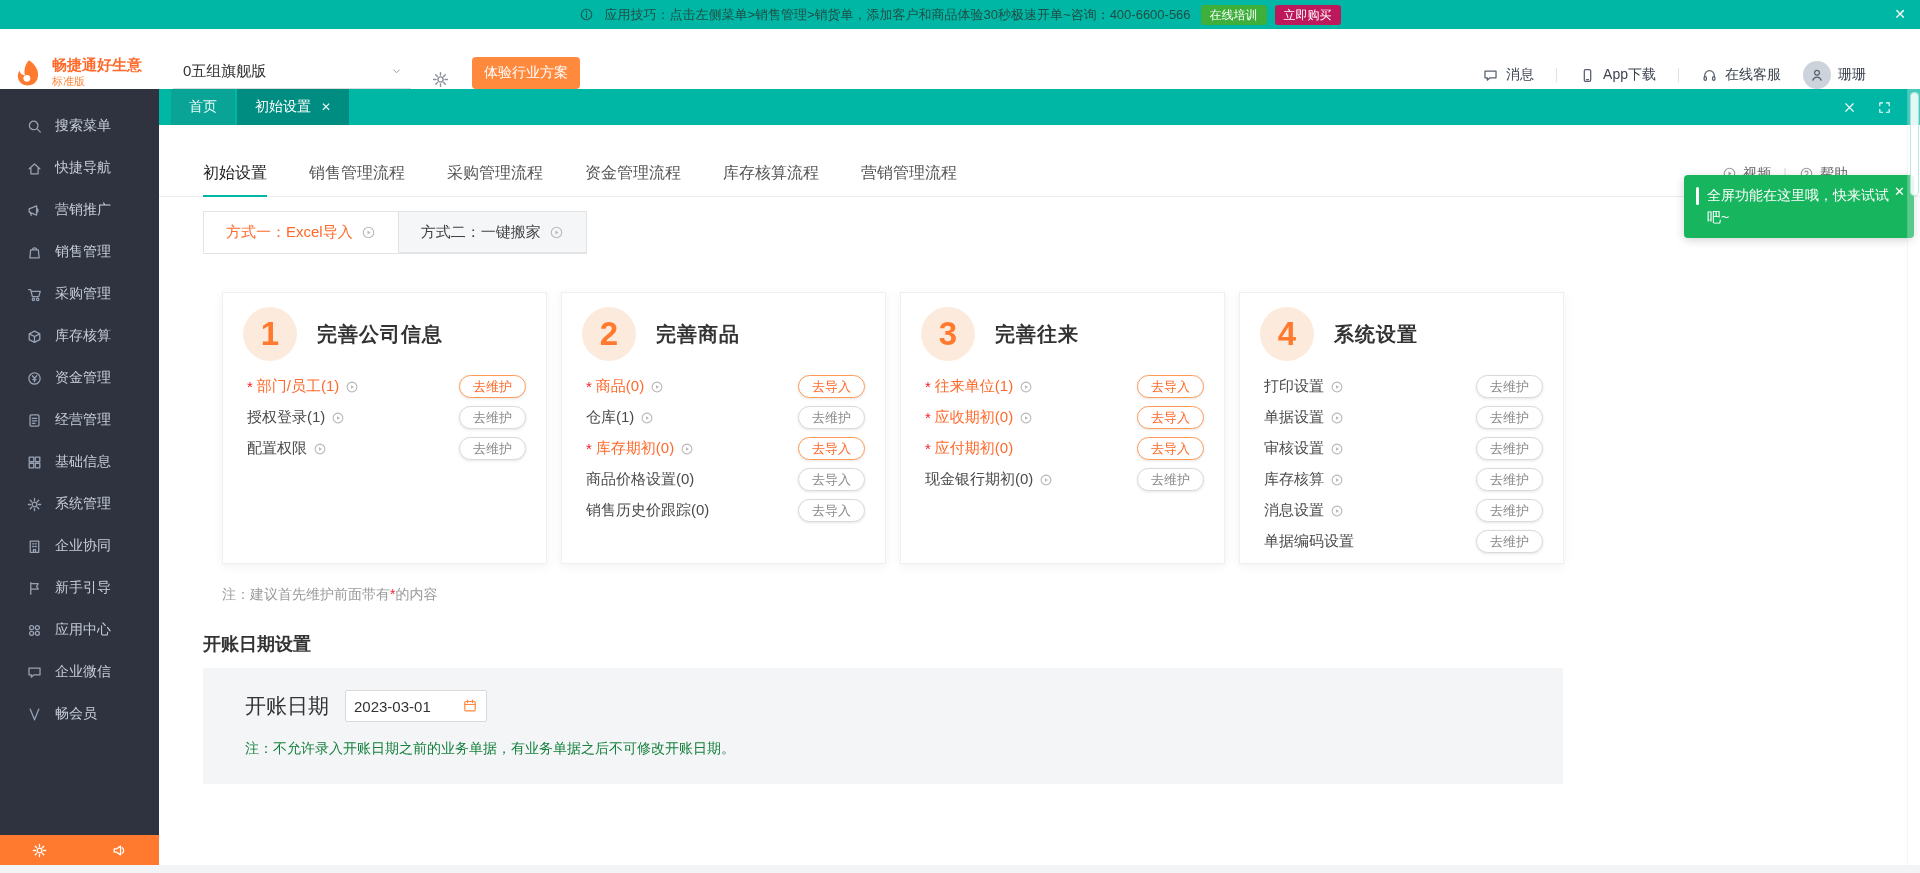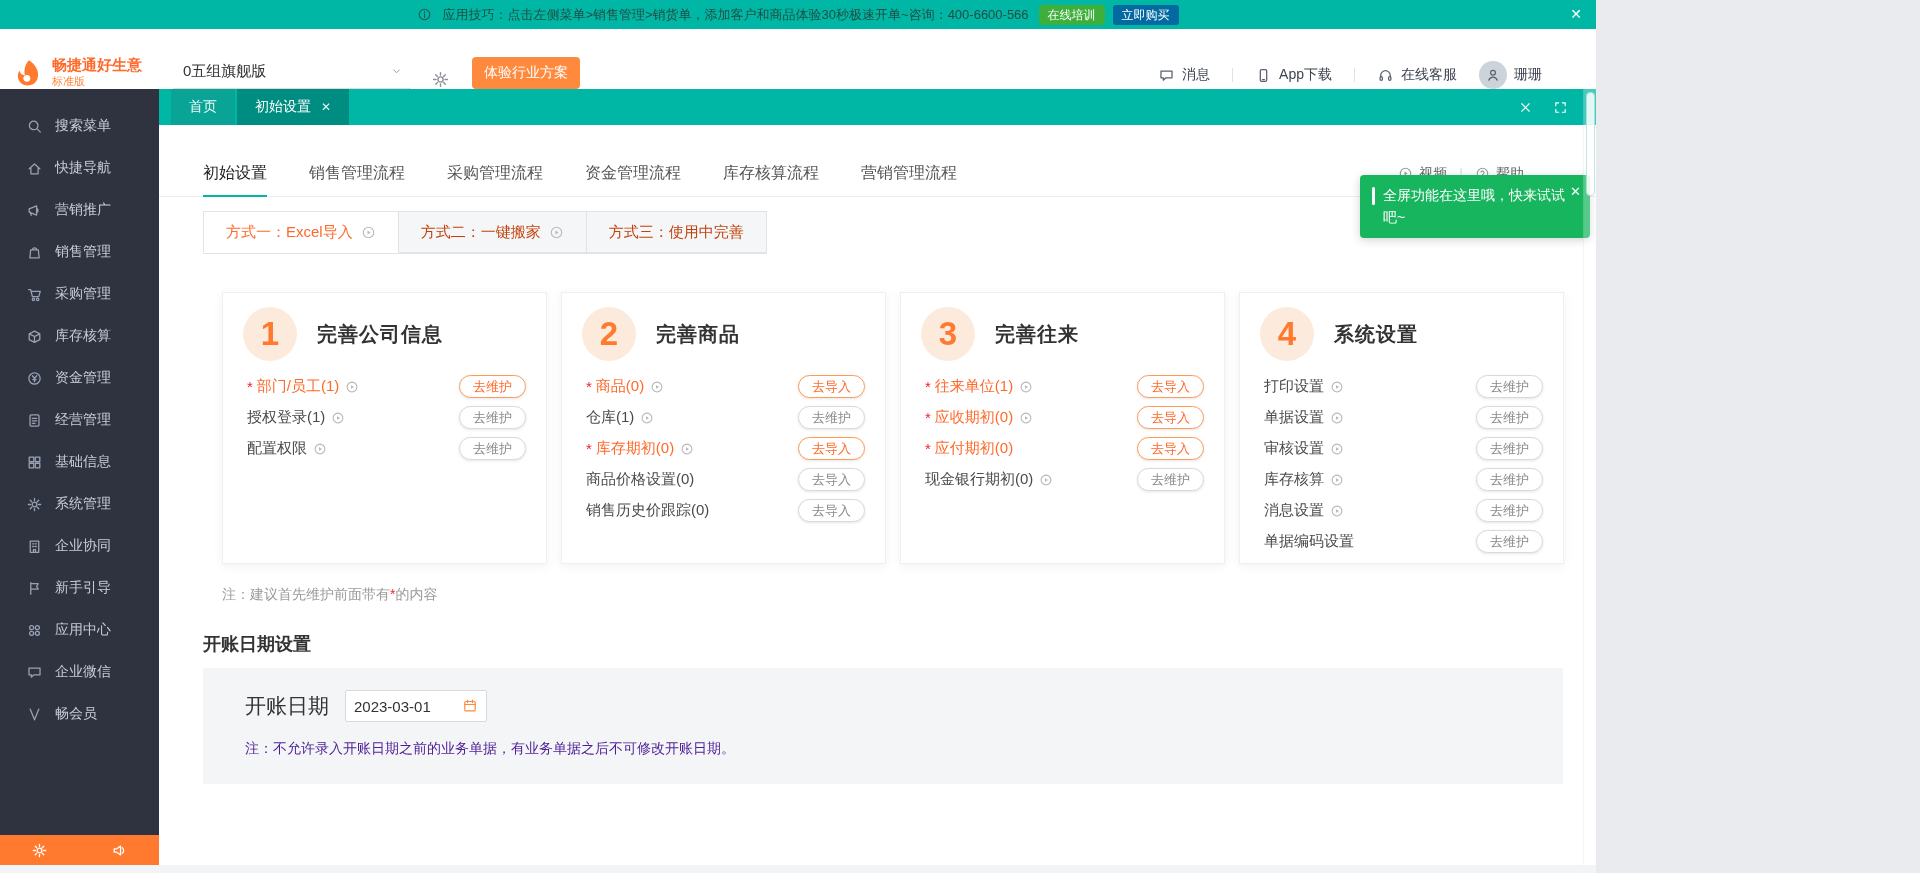--- a/index.html
+++ b/index.html
@@ -2,21 +2,21 @@
 <html style="--teal: #00b7a5; --orange: #ff6a2b; --orange-btn: #ff8a3d; --green: #17b55d; --sidebar-bg: #2e333f;"><head>
 <meta charset="utf-8">
 <style>
   :root{
     --teal:#00b7a5; --orange:#ff6a2b; --orange-btn:#ff8a3d; --green:#17b55d; --sidebar-bg:#2e333f;
   }
   *{margin:0;padding:0;box-sizing:border-box}
   html,body{background:#e9ebee}
   body{font-family:"Liberation Sans","DejaVu Sans",sans-serif;-webkit-font-smoothing:antialiased}
   svg{display:block}
-  .screen{position:relative;width:1596px;height:873px;background:#fff;overflow:hidden}
+  .screen{position:relative;width:1920px;height:873px;background:#fff;overflow:hidden}
 
   
   .notice-bar{position:absolute;top:0;left:0;width:100%;height:29px;background:var(--teal);
     display:flex;align-items:center;justify-content:center;gap:10px;font-size:13px;color:#1f4d45;z-index:3}
   .n-icon svg{width:15px;height:15px;color:#24564d}
   .badge{height:20px;line-height:20px;padding:0 9px;border-radius:3px;color:#fff;font-size:12px;cursor:pointer}
   .notice-close{position:absolute;right:14px;top:0;height:29px;line-height:29px;color:#fff;font-size:14px;cursor:pointer}
 
   
   .app-header{position:absolute;top:29px;left:0;width:100%;height:60px;background:#fff;display:flex;align-items:flex-end;z-index:2}
@@ -66,21 +66,21 @@
   .hl-item svg{width:15px;height:15px;color:#9a9a9a}
   .hl-sep{color:#ddd}
 
   .fs-tooltip{position:absolute;top:50px;right:6px;width:230px;background:var(--green);color:#fff;border-radius:4px;
     padding:10px 24px 10px 12px;font-size:14px;line-height:1.55;z-index:6;box-shadow:0 2px 10px rgba(0,0,0,.18);display:flex;gap:8px}
   .tip-bar{width:3px;background:#fff;flex:none;border-radius:2px;margin-top:2px;height:18px}
   .tip-close{position:absolute;top:7px;right:9px;font-size:13px;cursor:pointer;color:#fff}
 
   .method-tabs{display:flex;margin:14px 0 0 44px;width:-moz-fit-content;width:fit-content;border-bottom:1px solid #e3e3e3}
   .m-tab{display:flex;align-items:center;gap:8px;height:42px;padding:0 22px;background:#f5f6f8;border:1px solid #e3e3e3;
-    border-left:none;font-size:15px;color:#c2410c;cursor:pointer;white-space:nowrap}
+    border-left:none;font-size:15px;color:#404040;cursor:pointer;white-space:nowrap}
   .m-tab:first-child{border-left:1px solid #e3e3e3}
   .m-tab.active{background:#fff;color:var(--orange);border-bottom-color:#fff;margin-bottom:-1px}
   .m-tab svg{width:15px;height:15px;color:#b9b9b9}
 
   .cards-row{display:flex;gap:14px;margin:38px 0 0 63px}
   .setup-card{width:325px;height:272px;background:#fff;border:1px solid #efefef;box-shadow:0 2px 10px rgba(0,0,0,.06);padding:14px 20px 0 20px}
   .card-head{display:flex;align-items:center;gap:20px;margin-bottom:10px}
   .card-num{width:54px;height:54px;border-radius:50%;background:#fcebdc;color:#ff7a2f;font-size:33px;font-weight:bold;
     display:flex;align-items:center;justify-content:center;flex:none}
   .card-title{font-size:20px;color:#333;font-weight:bold;letter-spacing:1px}
@@ -98,21 +98,21 @@
   .cards-note .star{color:#f5222d;font-style:normal}
 
   .open-title{margin:28px 0 0 44px;font-size:18px;font-weight:bold;color:#333}
   .open-panel{margin:12px 0 0 44px;width:1360px;height:116px;background:#f4f5f7;padding:22px 42px 0 42px}
   .open-row{display:flex;align-items:center;gap:16px}
   .open-label{font-size:21px;color:#333}
   .date-input{width:142px;height:32px;background:#fff;border:1px solid #d9d9d9;border-radius:2px;display:flex;align-items:center;
     justify-content:space-between;padding:0 8px;font-size:15px;color:#333;cursor:pointer}
   .date-input .cal{color:var(--orange-btn);cursor:pointer}
   .date-input svg{width:16px;height:16px}
-  .open-note{margin-top:18px;font-size:14px;color:#4c1d95}
+  .open-note{margin-top:18px;font-size:14px;color:#15803d}
 
   
   .v-scrollbar{position:absolute;top:89px;right:0;width:13px;bottom:8px;background:rgba(255,255,255,.28);border-left:1px solid rgba(0,0,0,.04);z-index:7}
   .v-thumb{position:absolute;top:3px;left:2px;width:9px;height:104px;border-radius:5px;background:rgba(255,255,255,.85);box-shadow:inset 0 0 0 1px rgba(0,160,145,.25)}
   .bottom-edge{position:absolute;bottom:0;left:0;width:100%;height:8px;background:#f3f4f5;z-index:8}
 </style>
 </head>
 <body>
 
 <div class="screen">
@@ -120,21 +120,21 @@
   <div class="notice-bar">
     <span class="n-icon">
         <svg viewBox="0 0 16 16" fill="none" stroke="currentColor" stroke-width="1.2" stroke-linecap="round" stroke-linejoin="round">
           <circle cx="8" cy="8" r="5.6"></circle>
           <path d="M8 7.2v4M8 4.6v.9"></path>
         </svg>
       </span>
     <span>应用技巧：点击左侧菜单&gt;销售管理&gt;销货单，添加客户和商品体验30秒极速开单~咨询：400-6600-566</span>
     <span style="display:flex;gap:8px">
         <span class="badge" style="background: rgb(62, 175, 59);">在线培训</span>
-        <span class="badge" style="background: #0369a1; text-align: right;">立即购买</span>
+        <span class="badge" style="background: #be185d; text-align: right;">立即购买</span>
       </span>
     <span class="notice-close">✕</span>
   </div>
 
   <div class="app-header">
     <div class="logo-wrap">
       <span class="logo-mark">
         <svg viewBox="0 0 28 28">
             <path d="M14 2c6 4 10 10 8 17c-1.8 6-8 8-13 6C4 23 2 17 5 12c1 3 3 4.2 5.2 4.2C9 11 10.5 5.5 14 2z" fill="#ff7a2f"></path>
             <circle cx="12" cy="19" r="3.2" fill="#fff"></circle>
@@ -430,23 +430,20 @@
         </div>
         <div class="m-tab">
           <span>方式二：一键搬家</span>
           <span>
             <svg viewBox="0 0 16 16" fill="none" stroke="currentColor" stroke-width="1.2" stroke-linecap="round" stroke-linejoin="round">
               <circle cx="8" cy="8" r="5.6"></circle>
               <path d="M6.9 5.9l3.3 2.1-3.3 2.1z" fill="currentColor" stroke="none"></path>
             </svg>
           </span>
         </div>
-        <div class="m-tab">
-          <span>方式三：使用中完善</span>
-        </div>
       </div>
 
     <div class="cards-row">
         <div class="setup-card">
     <div class="card-head">
       <div class="card-num">1</div>
       <div class="card-title">完善公司信息</div>
     </div>
     <div class="card-items">
             <div class="card-item starred">

